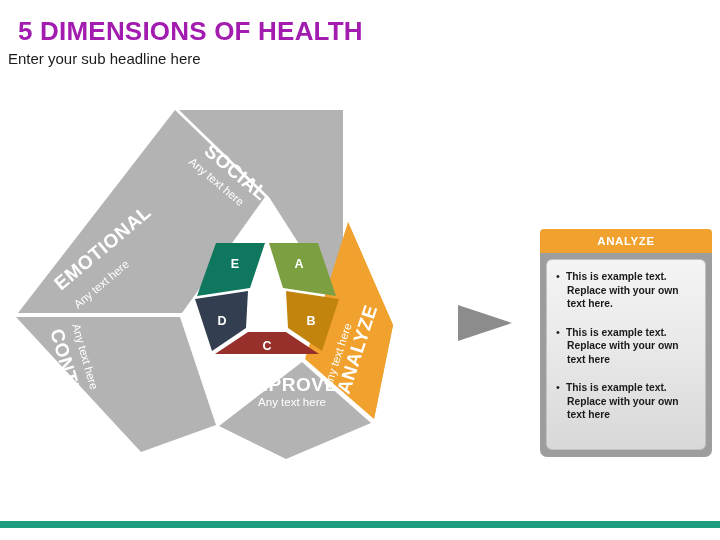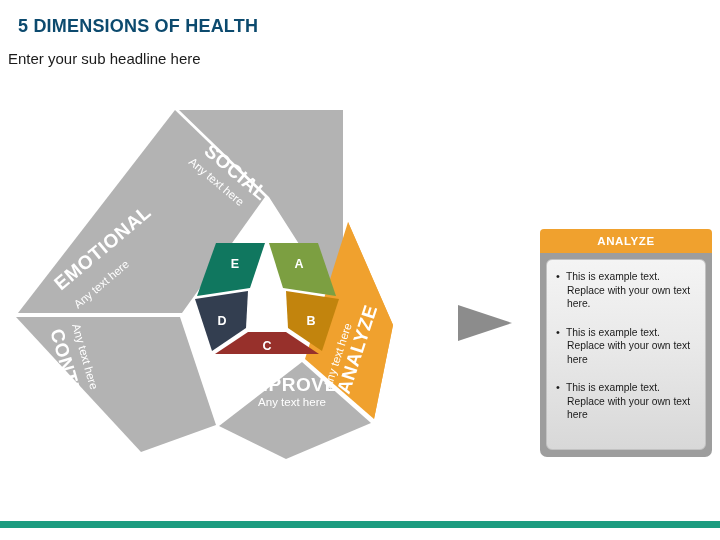--- a/index.html
+++ b/index.html
@@ -13,24 +13,24 @@
     position: relative;
     overflow: hidden;
     font-family: "Liberation Sans", sans-serif;
   }
 
   
   #slide-title {
     position: absolute;
     left: 18px;
     top: 16px;
-    font-size: 18px;
+    font-size: 26px;
     font-weight: bold;
     letter-spacing: 0.2px;
-    color: #0c4a6e;
+    color: #a21caf;
     white-space: nowrap;
   }
   #slide-subtitle {
     position: absolute;
     left: 8px;
     top: 50px;
     font-size: 15px;
     font-weight: normal;
     color: #1b1b1b;
     white-space: nowrap;
@@ -123,20 +123,21 @@
     width: 11px;
     font-size: 11px;
     color: #1a1a1a;
     line-height: 13.5px;
   }
   .bullet-text {
     flex: 1 1 auto;
     font-size: 10.3px;
     color: #1a1a1a;
     text-indent: -1px;
+    font-weight: bold;
   }
 
   
   #footer-bar {
     position: absolute;
     left: 0px;
     top: 521px;
     width: 720px;
     height: 7px;
     background: #1d9c80;

